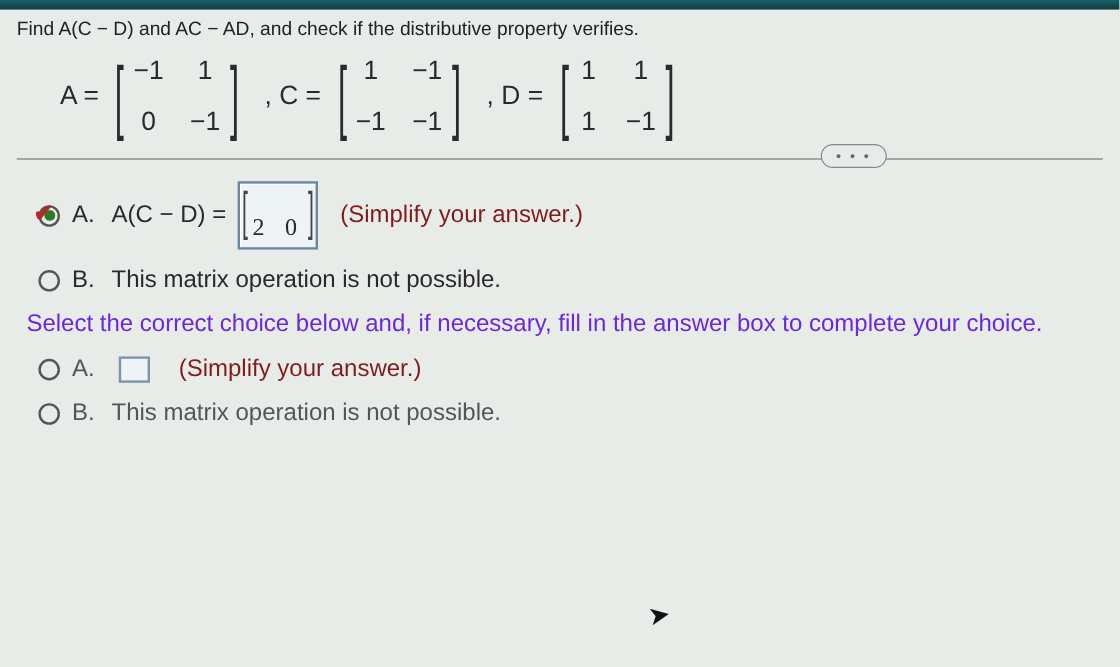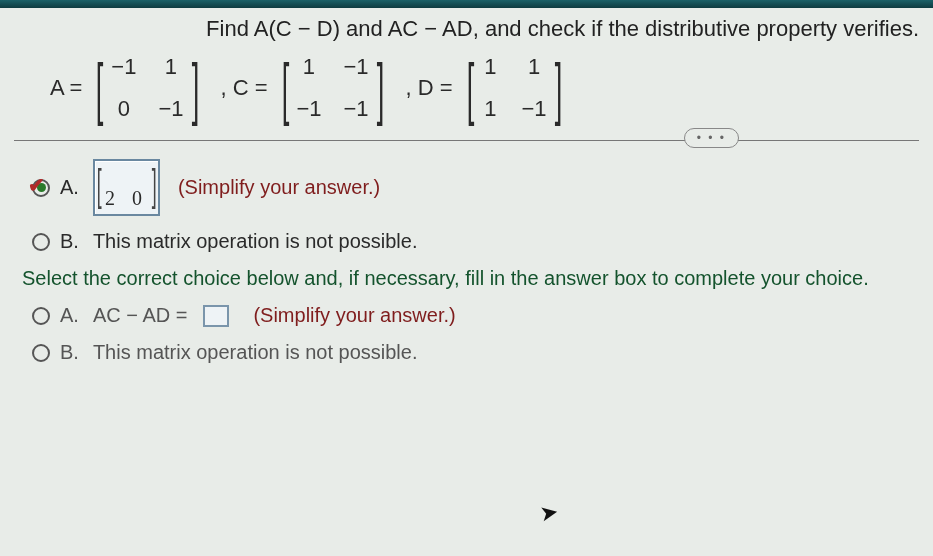--- a/index.html
+++ b/index.html
@@ -14,24 +14,23 @@
   }
   .topbar {
     height: 8px;
     width: 100%;
     background: linear-gradient(#1b6168,#0e3b40);
   }
   .page {
     padding: 8px 14px 14px 14px;
   }
   .question {
-    font-size: 22px;
+    font-size: 16px;
     color: #222;
     margin-bottom: 12px;
-    text-align: right;
   }
   .matrices {
     display: flex;
     align-items: center;
     gap: 6px;
     padding-left: 36px;
     font-size: 22px;
     margin-bottom: 18px;
   }
   .mlabel { margin: 0 2px 0 10px; }
@@ -123,21 +122,21 @@
     line-height: 44px;
     color: #444;
     transform: scaleX(0.4);
   }
   .ans-bracket-l { left: -2px; }
   .ans-bracket-r { right: -2px; }
   .hint { color: #7f1d1d; margin-left: 8px; }
   .subq {
     font-size: 20px;
     margin: 8px 0 14px 8px;
-    color: #14532d;
+    color: #6d28d9;
   }
   .small-box {
     display: inline-block;
     width: 26px; height: 22px;
     border: 2px solid #7a95ab;
     background: #eef3f6;
     vertical-align: middle;
     margin: 0 6px;
   }
   .cursor {
@@ -196,41 +195,41 @@
     <hr class="hr">
     <div class="dots">• • •</div>
   </div>
 
   <div class="choice-row">
     <span class="check-wrap">
       <span class="radio selected"></span>
       <span class="tick">✔</span>
     </span>
     <span class="letter">A.</span>
+    <span>A(C − D) =</span>
     <span class="ans-mat">
       <span class="ans-bracket-l">[</span>
       <div class="top-gap"></div>
       <div class="nums">2  0</div>
       <span class="ans-bracket-r">]</span>
     </span>
     <span class="hint">(Simplify your answer.)</span>
   </div>
 
   <div class="choice-row">
     <span class="radio"></span>
     <span class="letter">B.</span>
     <span>This matrix operation is not possible.</span>
   </div>
 
   <div class="subq">Select the correct choice below and, if necessary, fill in the answer box to complete your choice.</div>
 
   <div class="choice-row faded">
     <span class="radio"></span>
     <span class="letter">A.</span>
-    <span>AC − AD =</span>
     <span class="small-box"></span>
     <span class="hint">(Simplify your answer.)</span>
   </div>
 
   <div class="choice-row faded">
     <span class="radio"></span>
     <span class="letter">B.</span>
     <span>This matrix operation is not possible.</span>
   </div>
 

